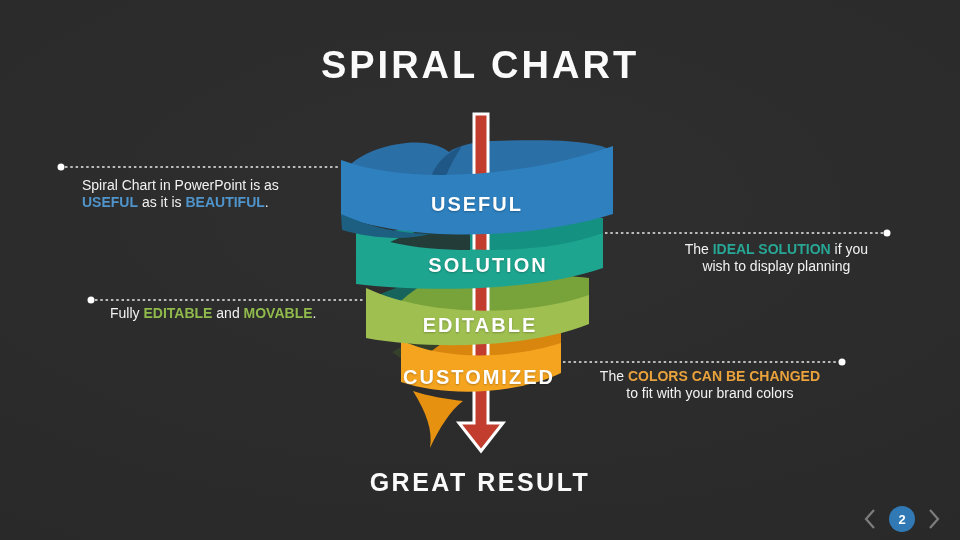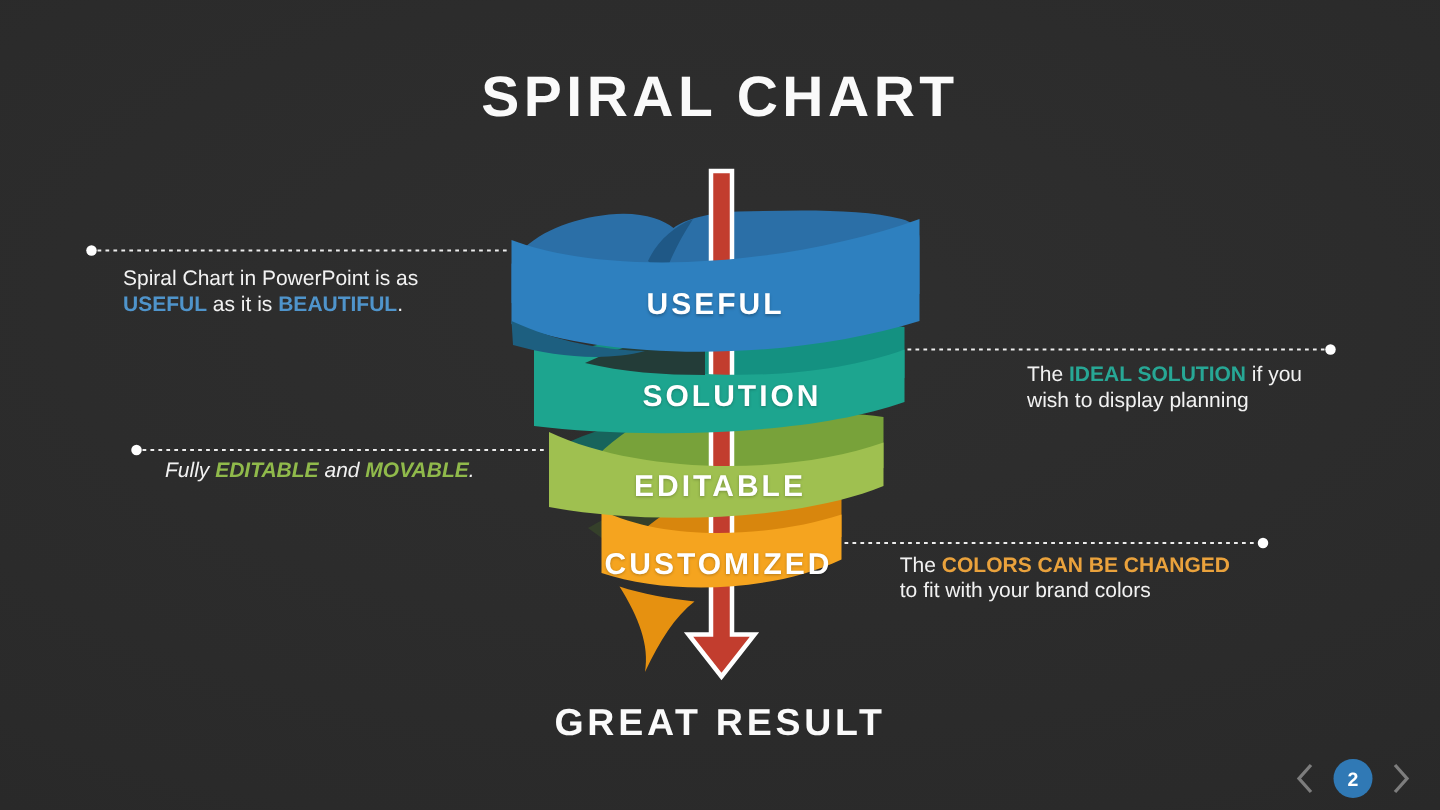--- a/index.html
+++ b/index.html
@@ -16,23 +16,23 @@
   .band-label{
     position:absolute;transform:translate(-50%,-50%);white-space:nowrap;
     color:#ffffff;font-size:20px;font-weight:700;letter-spacing:2px;
     text-shadow:0 1px 2px rgba(0,0,0,.25);
   }
   #lbl-0{left:477px;top:204px;}
   #lbl-1{left:488px;top:265px;}
   #lbl-2{left:480px;top:325px;}
   #lbl-3{left:479px;top:377px;}
   .callout{position:absolute;color:#f2f2f2;font-size:14px;line-height:17px;white-space:nowrap;}
-  .callout.right{text-align:left;}
+  .callout.right{text-align:center;}
   #co-useful{left:82px;top:177px;}
-  #co-editable{left:110px;top:305px;font-style:italic;}
+  #co-editable{left:110px;top:305px;}
   #co-solution{right:92px;top:241px;line-height:16.5px;}
   #co-customized{right:140px;top:368px;}
   .acc{font-weight:700;}
   .acc-useful{color:#4f94cb;}
   .acc-solution{color:#27a795;}
   .acc-editable{color:#90ba4b;}
   .acc-customized{color:#eaa23c;}
   .result{
     position:absolute;top:468px;left:0;width:100%;margin:0;text-align:center;
     color:#fafafa;font-size:25px;font-weight:700;letter-spacing:2.5px;

